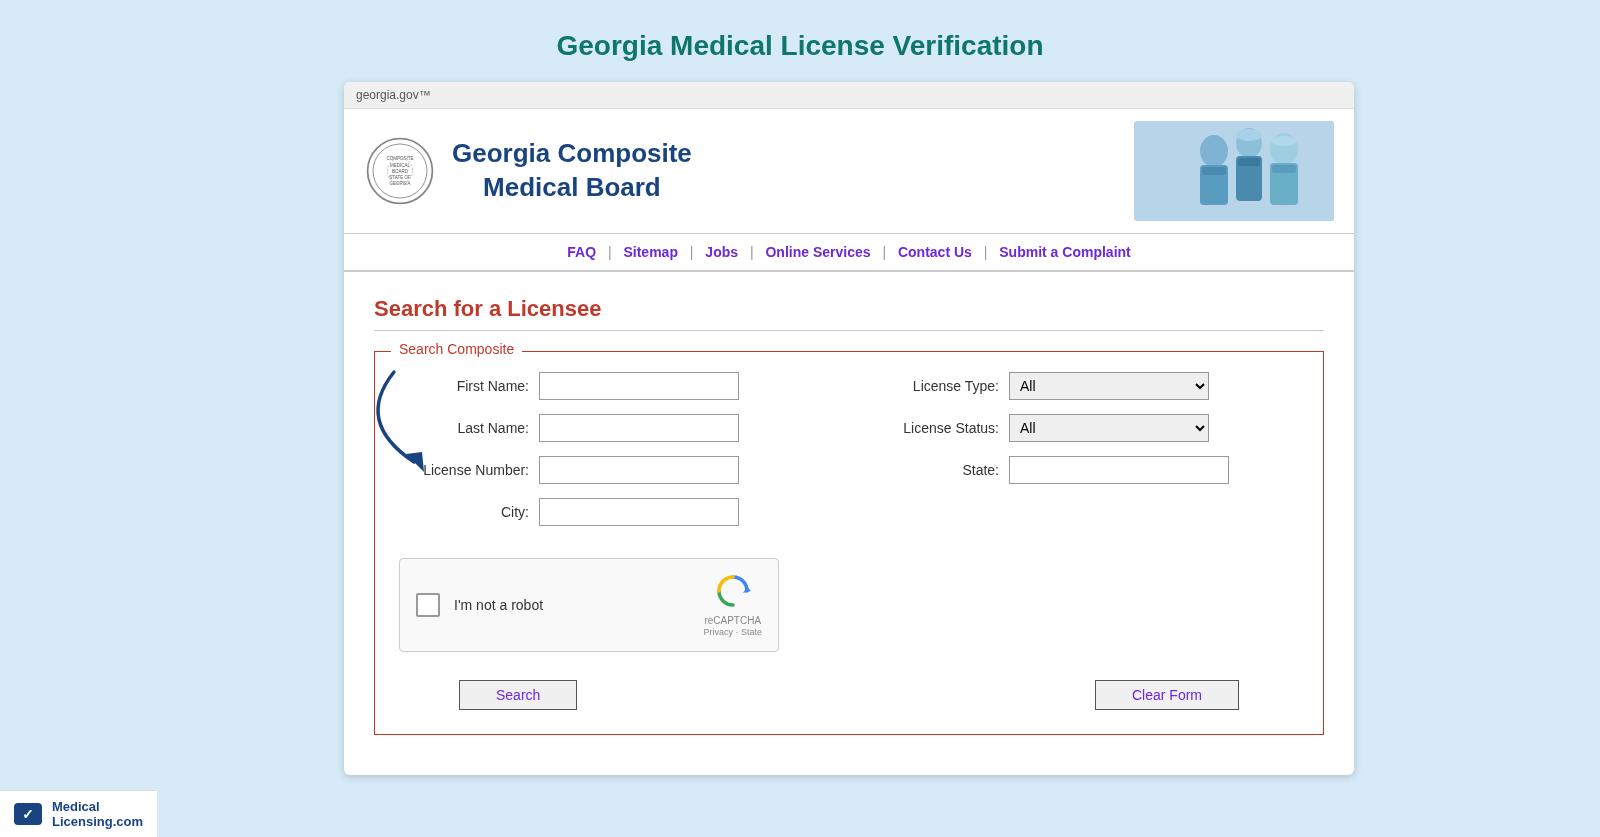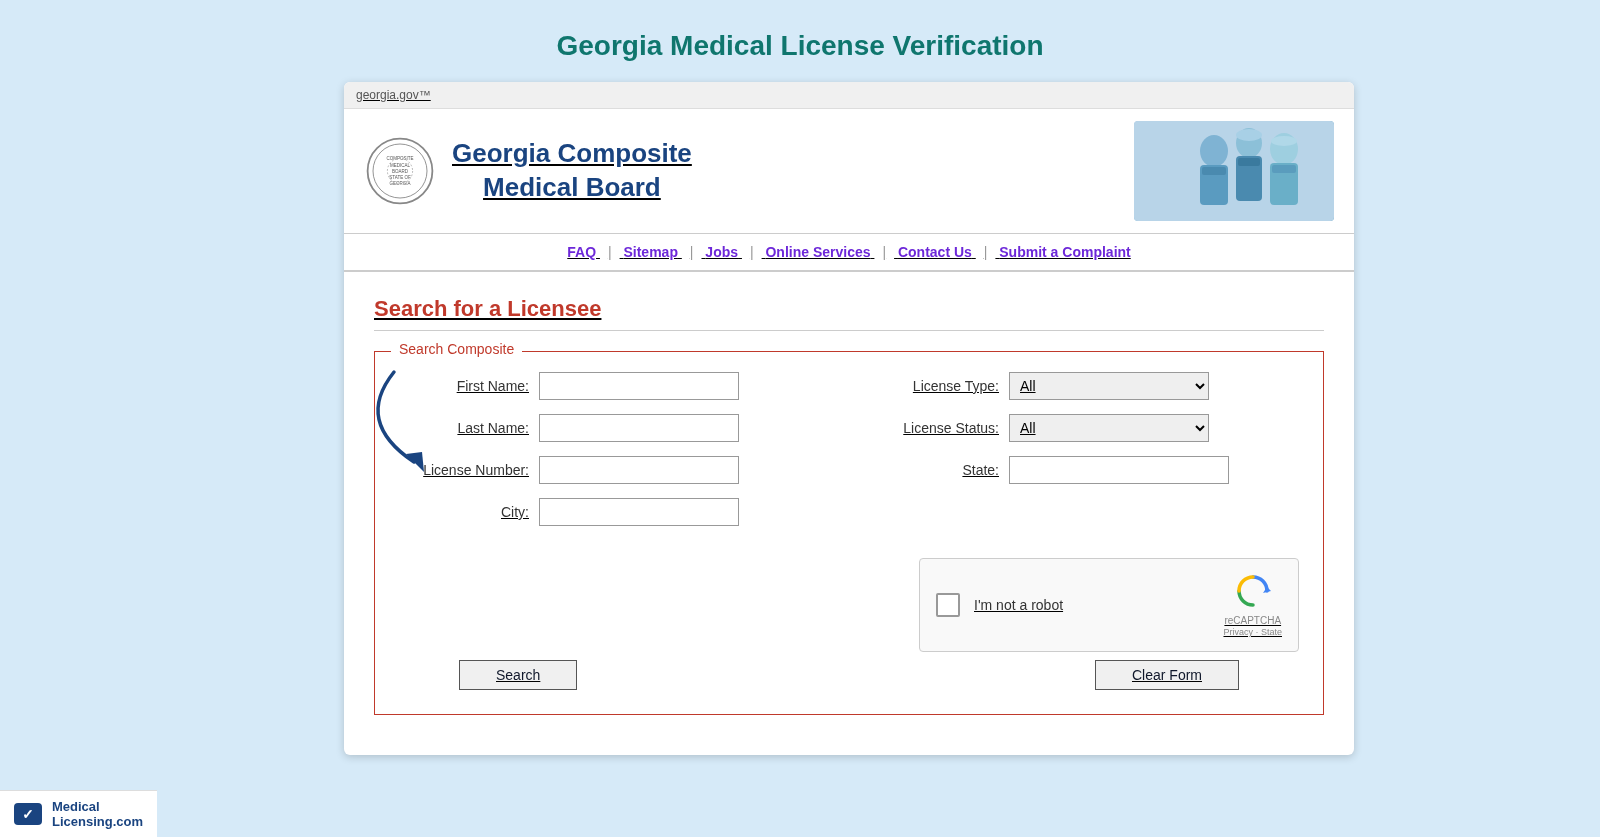--- a/index.html
+++ b/index.html
@@ -146,22 +146,22 @@
     .form-select {
       border: 1px solid #999;
       padding: 4px 6px;
       font-size: 14px;
       width: 200px;
       height: 28px;
       appearance: auto;
     }
     .captcha-area {
       display: flex;
-      justify-content: flex-end;
-      margin: 18px 0 8px;
+      justify-content: flex-start;
+      margin: 18px 0 28px;
     }
     .captcha-box {
       border: 1px solid #ccc;
       border-radius: 4px;
       width: 380px;
       padding: 14px 16px;
       display: flex;
       align-items: center;
       justify-content: space-between;
       background: #f9f9f9;
@@ -204,21 +204,21 @@
       display: flex;
       justify-content: space-between;
       padding: 0 60px;
     }
     .btn {
       padding: 6px 36px;
       font-size: 14px;
       border: 1px solid #555;
       background: #f0f0f0;
       cursor: pointer;
-      color: #0f172a;
+      color: #6d28d9;
     }
     .browser-wrapper {
       position: relative;
     }
     
     .bottom-bar {
       position: fixed;
       bottom: 0;
       left: 0;
       background: white;
@@ -245,21 +245,21 @@
       color: white;
       font-size: 14px;
       font-weight: bold;
     }
   </style>
 </head>
 <body>
 
 <h1 class="page-title">Georgia Medical License Verification</h1>
 
-<div class="browser-wrapper" style="position:relative; width:912px;text-decoration:underline;">
+<div class="browser-wrapper" style="position:relative; width:912px;">
 
   <svg style="position:absolute;left:-10px;top:280px;width:180px;height:120px;z-index:10;pointer-events:none;" viewBox="0 0 180 120">
     <path d="M 60 10 Q 20 60 80 100" stroke="#1a4480" stroke-width="3.5" fill="none" stroke-linecap="round"></path>
     <polygon points="72,92 90,110 88,90" fill="#1a4480"></polygon>
   </svg>
 
   <div class="browser-frame">
 
     <div class="browser-bar">
       <span>georgia.gov™</span>

